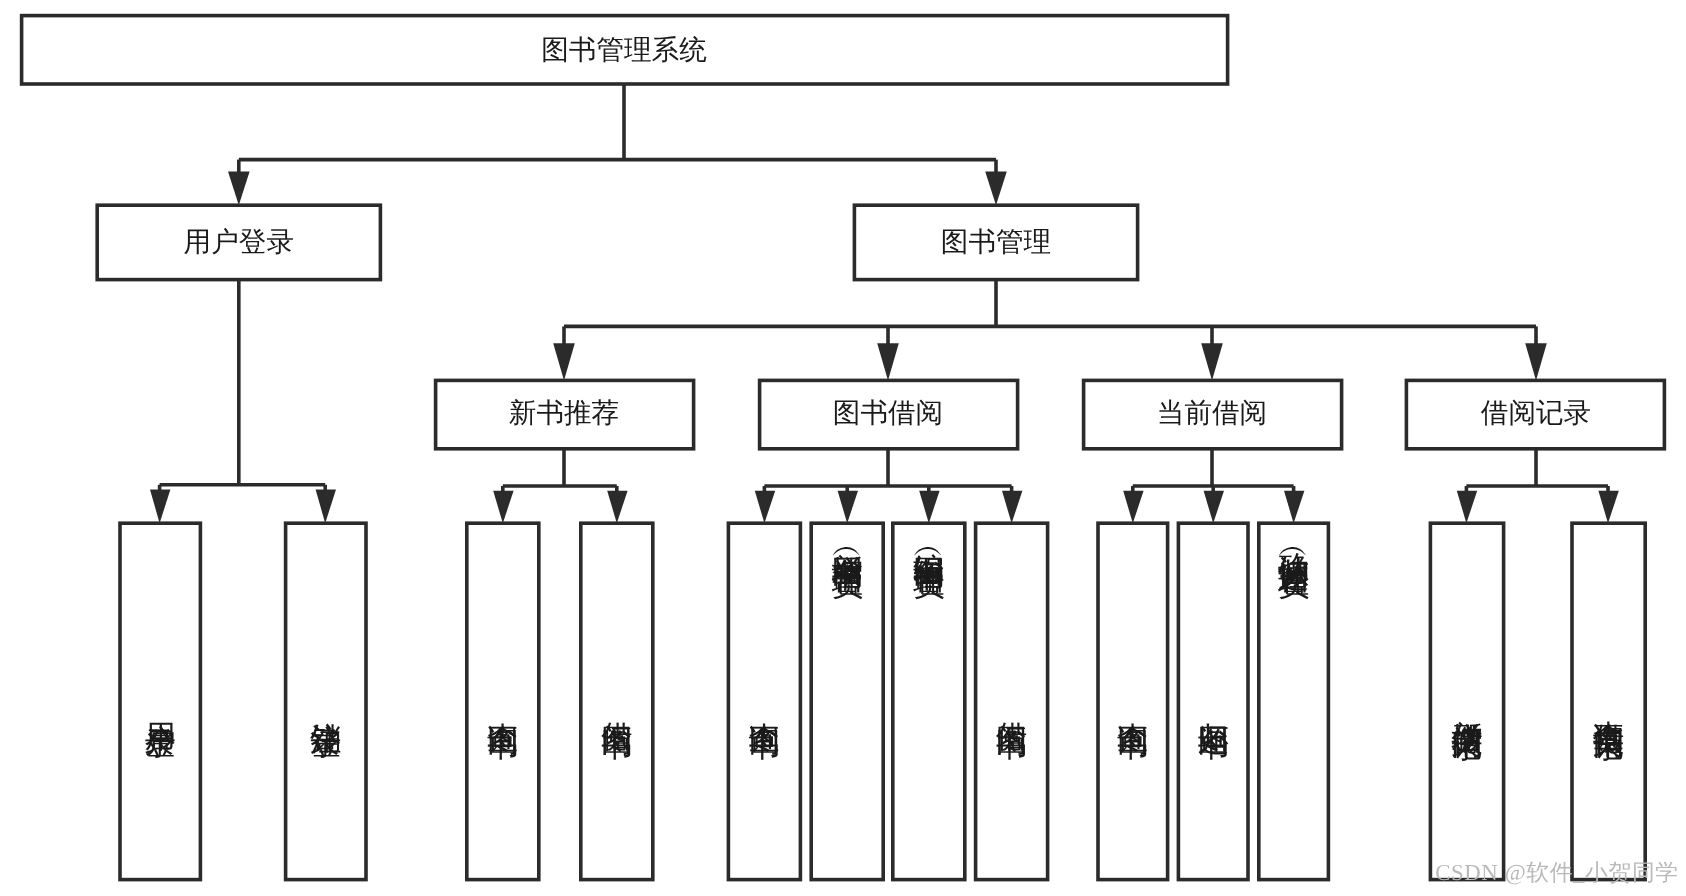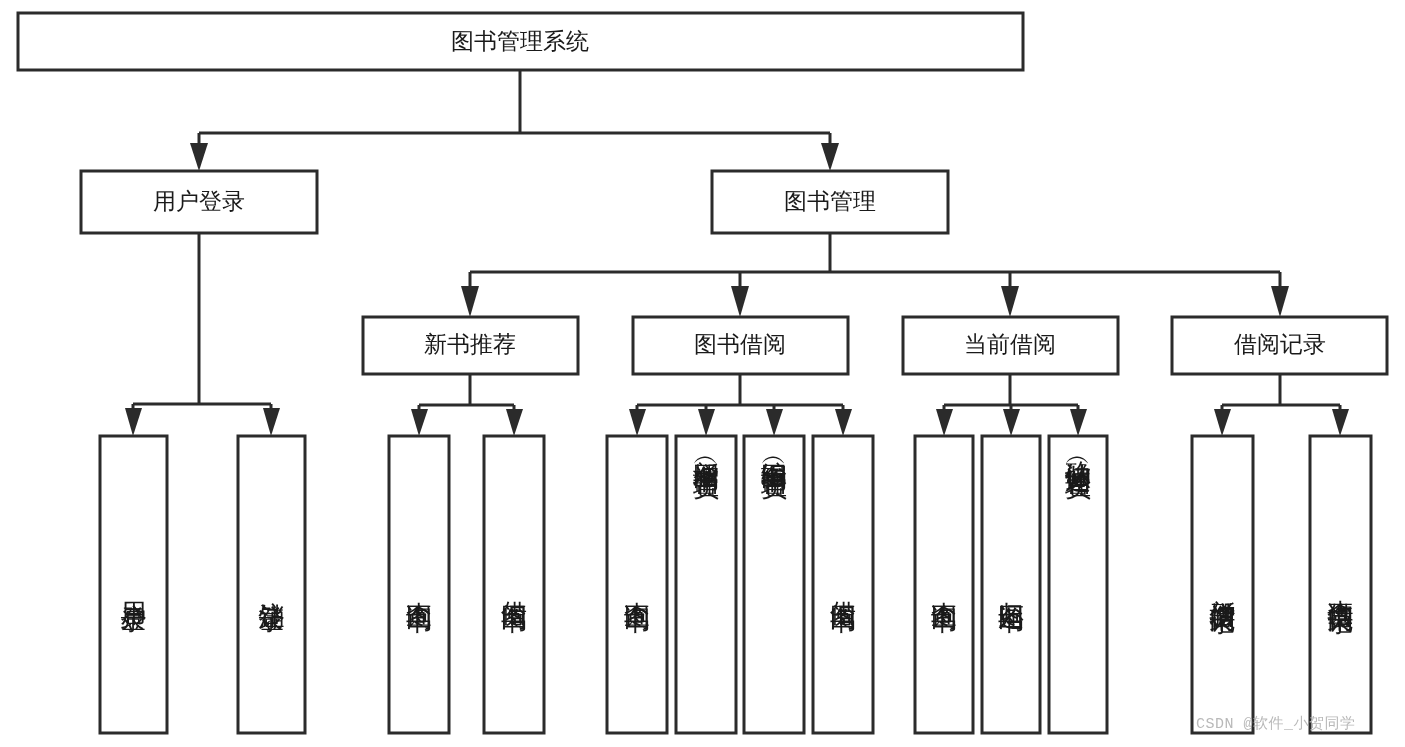--- a/index.html
+++ b/index.html
@@ -60,22 +60,22 @@
     font-family: "Liberation Sans", "DejaVu Sans", sans-serif;
     font-size: 26px;
     line-height: 1.12;
     letter-spacing: 2px;
     color: #1a1a1a;
     white-space: nowrap;
     text-align: center;
   }
   .watermark {
     position: absolute;
-    font-family: Liberation Mono, monospace;
-    font-size: 15px;
+    font-family: Liberation Serif, serif;
+    font-size: 19px;
     color: #b9b9b9;
     white-space: nowrap;
     letter-spacing: 0.5px;
   }
 </style>
 </head>
 <body>
 
 <div id="diagram-root">
 

